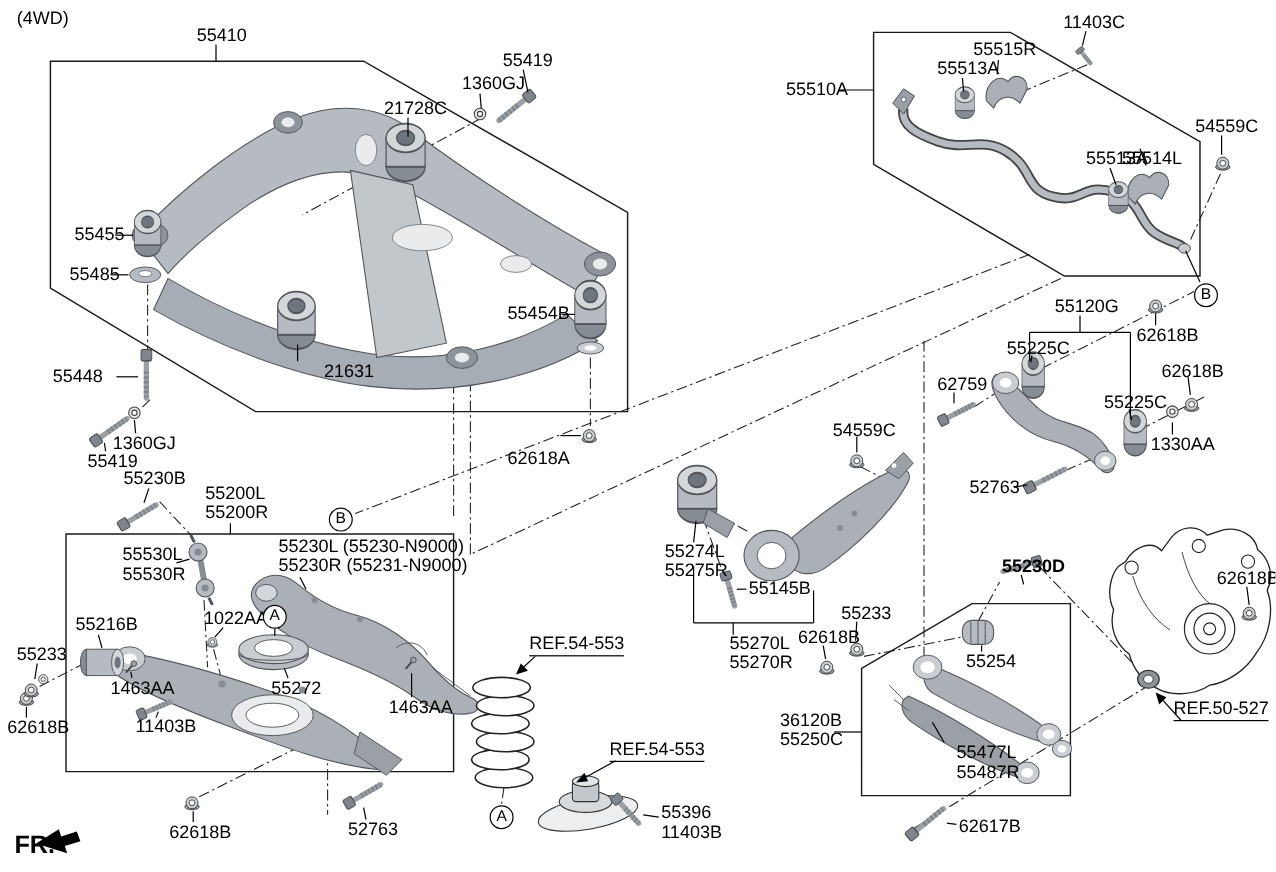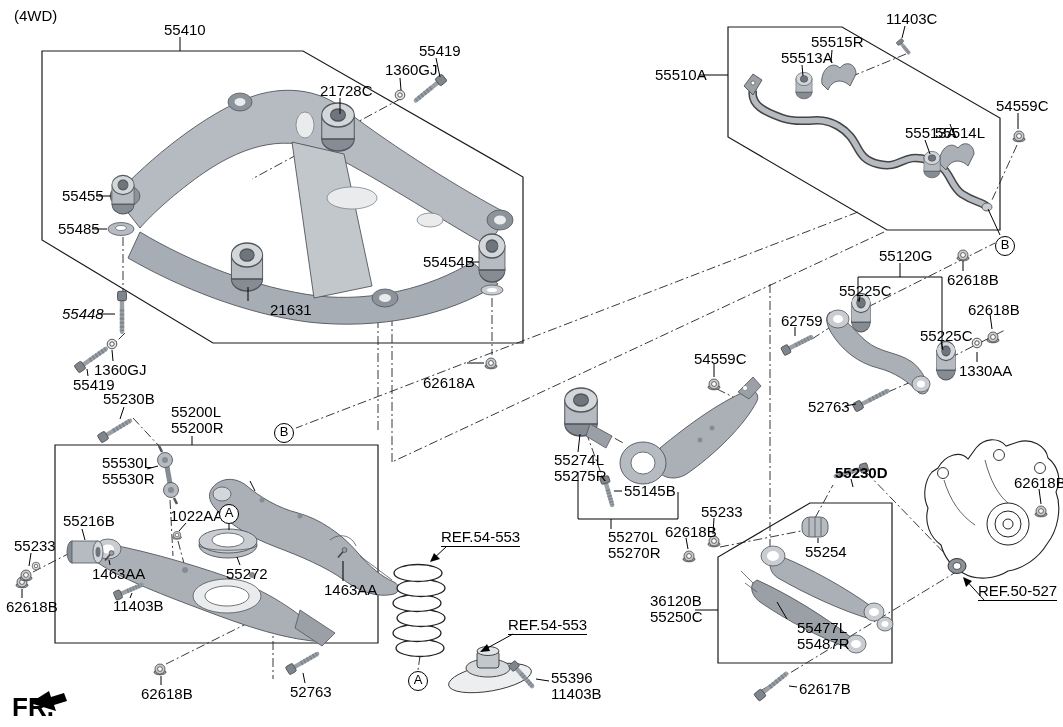--- a/index.html
+++ b/index.html
@@ -361,40 +361,42 @@
       <div class="label" style="left: 886px; top: 11px;">11403C</div>
       <div class="label" style="left: 811px; top: 34px;">55515R</div>
       <div class="label" style="left: 781px; top: 50px;">55513A</div>
       <div class="label" style="left: 655px; top: 67px;">55510A</div>
       <div class="label" style="left: 996px; top: 98px;">54559C</div>
       <div class="label" style="left: 935px; top: 109px; margin-top: 16px;">55514L</div>
       <div class="label" style="left: 905px; top: 125px;">55513A</div>
       <div class="label" style="left: 320px; top: 83px; text-align: center;">21728C</div>
       <div class="label" style="left: 62px; top: 188px;">55455</div>
       <div class="label" style="left: 58px; top: 221px;">55485</div>
-      <div class="label" style="left: 62px; top: 306px; font-style: italic;">55448</div>
+      <div class="label" style="left: 44px; top: 306px;">55448</div>
       <div class="label" style="left: 423px; top: 254px;">55454B</div>
       <div class="label" style="left: 230px; top: 302px; margin-left: 40px;">21631</div>
       <div class="label" style="left: 423px; top: 355px; margin-top: 20px;">62618A</div>
       <div class="label" style="left: 94px; top: 362px;">1360GJ</div>
       <div class="label" style="left: 73px; top: 377px;">55419</div>
       <div class="label" style="left: 103px; top: 391px;">55230B</div>
       <div class="label" style="left: 171px; top: 404px;">55200L
 55200R</div>
       <div class="label" style="left: 879px; top: 248px;">55120G</div>
       <div class="label" style="left: 947px; top: 272px;">62618B</div>
       <div class="label" style="left: 839px; top: 283px;">55225C</div>
       <div class="label" style="left: 968px; top: 302px;">62618B</div>
       <div class="label" style="left: 781px; top: 313px;">62759</div>
       <div class="label" style="left: 920px; top: 328px;">55225C</div>
       <div class="label" style="left: 959px; top: 363px;">1330AA</div>
       <div class="label" style="left: 808px; top: 399px;">52763</div>
       <div class="label" style="left: 694px; top: 351px;">54559C</div>
       <div class="label" style="left: 102px; top: 455px;">55530L
 55530R</div>
+      <div class="label" style="left: 232px; top: 448px;">55230L (55230-N9000)
+55230R (55231-N9000)</div>
       <div class="label" style="left: 63px; top: 513px;">55216B</div>
       <div class="label" style="left: 170px; top: 508px;">1022AA</div>
       <div class="label" style="left: 14px; top: 538px;">55233</div>
       <div class="label" style="left: 554px; top: 452px;">55274L
 55275R</div>
       <div class="label" style="left: 624px; top: 483px;">55145B</div>
       <div class="label" style="left: 608px; top: 529px;">55270L
 55270R</div>
       <div class="label" style="left: 701px; top: 504px;">55233</div>
       <div class="label" style="left: 665px; top: 524px;">62618B</div>
@@ -411,19 +413,19 @@
 11403B</div>
       <div class="label" style="left: 835px; top: 465px; font-weight: bold;">55230D</div>
       <div class="label" style="left: 1014px; top: 475px;">62618B</div>
       <div class="label" style="left: 805px; top: 544px;">55254</div>
       <div class="label" style="left: 650px; top: 593px;">36120B
 55250C</div>
       <div class="label" style="left: 768px; top: 620px; margin-left: 29px;">55477L
 55487R</div>
       <div class="label" style="left: 799px; top: 681px;">62617B</div>
       <div class="label u" style="left: 978px; top: 583px;">REF.50-527</div>
-      <div class="label b" style="left: 12px; top: 694px; font-size: 26px;">FR.</div>
+      <div class="label b" style="left: 12px; top: 694px; font-size: 21px;">FR.</div>
       <div class="marker" style="left: 1005px; top: 246px;">B</div>
       <div class="marker" style="left: 284px; top: 433px;">B</div>
       <div class="marker" style="left: 229px; top: 514px;">A</div>
       <div class="marker" style="left: 418px; top: 681px;">A</div>
     </div>
 </div>
 
 </body></html>

